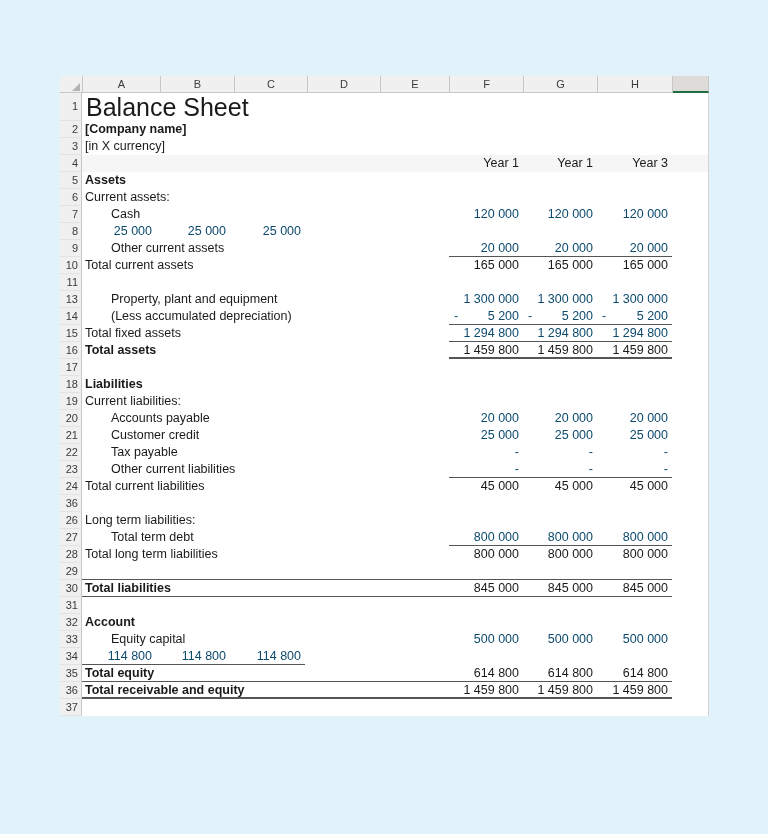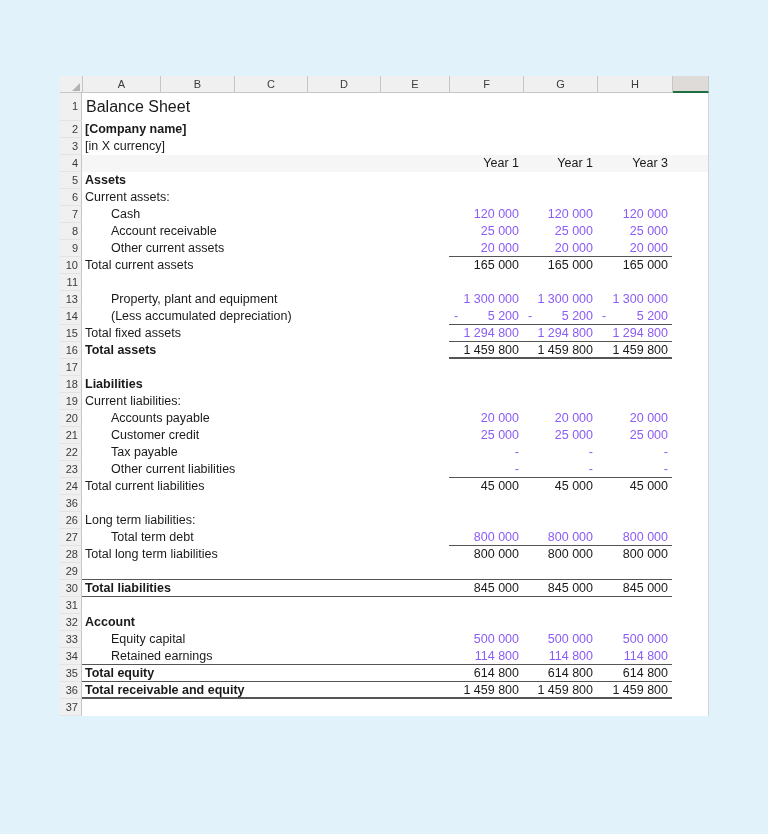--- a/index.html
+++ b/index.html
@@ -103,39 +103,39 @@
     font-size: 12.5px;
     color: #1a1a1a;
     line-height: 17px;
     padding-left: 3px;
     box-sizing: border-box;
     white-space: nowrap;
     overflow: hidden;
   }
   .title-cell {
     flex: 1 1 auto;
-    font-size: 16px;
+    font-size: 25px;
     color: #1a1a1a;
     line-height: 28px;
     padding-left: 4px;
     box-sizing: border-box;
     white-space: nowrap;
   }
 
   .num-cell {
     font-size: 12.5px;
     line-height: 17px;
     text-align: right;
     padding-right: 4px;
     box-sizing: border-box;
     white-space: nowrap;
     position: relative;
     color: #1a1a1a;
   }
-  .num-cell.blue { color: #8b5cf6; }
+  .num-cell.blue { color: #0c4a6e; }
   .num-cell.bold { font-weight: normal; }
 
   
   .neg-sign {
     position: absolute;
     left: 5px;
     top: 0;
   }
 
   
@@ -203,21 +203,20 @@
     <div class="rowhead">7</div>
     <div class="label-cell ind1">Cash</div>
     <div class="num-cell blue c-F">120 000</div>
     <div class="num-cell blue c-G">120 000</div>
     <div class="num-cell blue c-H">120 000</div>
     <div class="c-I"></div>
   </div>
 
   <div class="row">
     <div class="rowhead">8</div>
-    <div class="label-cell ind1">Account receivable</div>
     <div class="num-cell blue c-F">25 000</div>
     <div class="num-cell blue c-G">25 000</div>
     <div class="num-cell blue c-H">25 000</div>
     <div class="c-I"></div>
   </div>
 
   <div class="row">
     <div class="rowhead">9</div>
     <div class="label-cell ind1">Other current assets</div>
     <div class="num-cell blue c-F bb">20 000</div>
@@ -406,21 +405,20 @@
     <div class="rowhead">33</div>
     <div class="label-cell ind1">Equity capital</div>
     <div class="num-cell blue c-F">500 000</div>
     <div class="num-cell blue c-G">500 000</div>
     <div class="num-cell blue c-H">500 000</div>
     <div class="c-I"></div>
   </div>
 
   <div class="row">
     <div class="rowhead">34</div>
-    <div class="label-cell ind1 bb">Retained earnings</div>
     <div class="num-cell blue c-F bb">114 800</div>
     <div class="num-cell blue c-G bb">114 800</div>
     <div class="num-cell blue c-H bb">114 800</div>
     <div class="c-I"></div>
   </div>
 
   <div class="row">
     <div class="rowhead">35</div>
     <div class="label-cell bold bb">Total equity</div>
     <div class="num-cell bold c-F bb">614 800</div>

